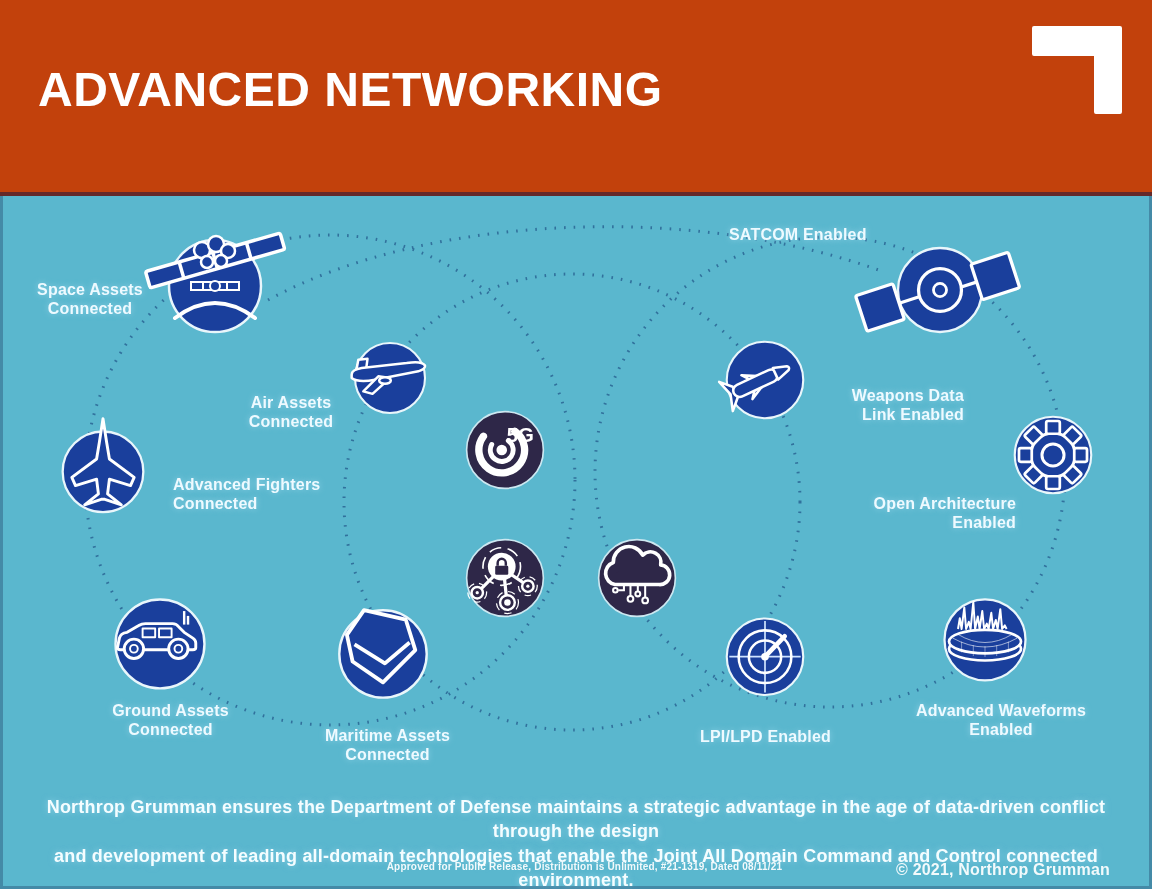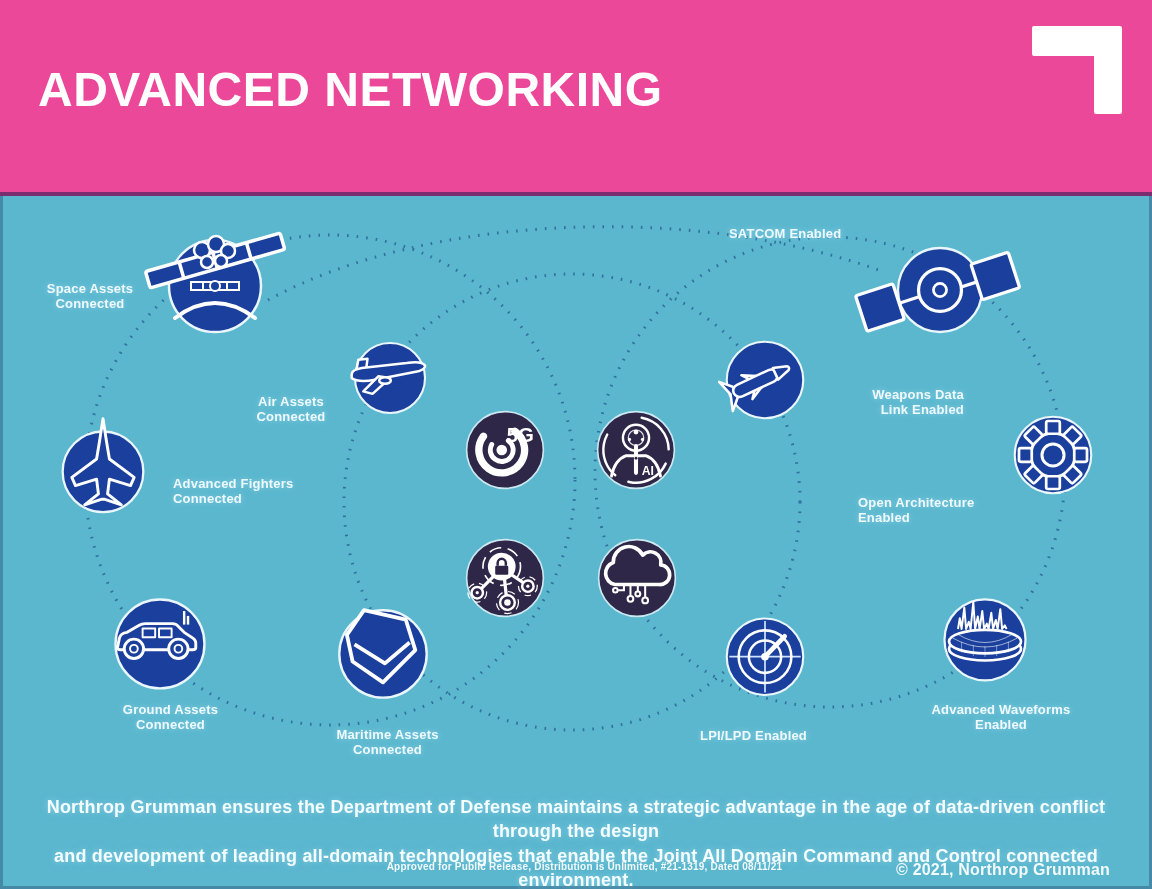--- a/index.html
+++ b/index.html
@@ -4,41 +4,41 @@
 <style>
   html,body{margin:0;padding:0;background:#222;}
   .page{
     position:relative;width:1152px;height:889px;overflow:hidden;
     background:#5ab7ce;font-family:"Liberation Sans",sans-serif;
     box-shadow:inset 0 0 0 3px rgba(10,22,70,.28);
   }
   
   .header{
     position:absolute;left:0;top:0;width:100%;height:196px;
-    background:#ec4899;
+    background:#c2410c;
     border-bottom:4px solid rgba(8,18,70,.5);
     box-sizing:border-box;
   }
   .title{
     position:absolute;left:38px;top:62px;
     color:#ffffff;font-size:48px;font-weight:800;letter-spacing:.5px;
     white-space:nowrap;
   }
   .subtitle{
     position:absolute;left:39px;top:124px;
     color:#eaf4ff;font-size:20px;font-weight:400;letter-spacing:.3px;
     white-space:nowrap;text-shadow:0 0 5px rgba(180,210,255,.35);
   }
   .logo{position:absolute;right:30px;top:26px;width:90px;height:88px;}
   
   .orbits{position:absolute;left:0;top:0;z-index:1;}
   .node{position:absolute;z-index:2;}
   .node svg{position:absolute;inset:0;overflow:visible;}
   .lbl{
-    position:absolute;z-index:3;color:#eefaff;font-size:13px;font-weight:600;
+    position:absolute;z-index:3;color:#eefaff;font-size:16px;font-weight:600;
     line-height:1.18;letter-spacing:.2px;white-space:pre-line;
     text-shadow:0 0 6px rgba(190,235,255,.55);
   }
   #n-space   {left:155px;top:222px;width:120px;height:120px;}
   #n-air     {left:340px;top:328px;width:100px;height:100px;}
   #n-fighter {left:48px; top:415px;width:110px;height:110px;}
   #n-ground  {left:102px;top:584px;width:116px;height:116px;}
   #n-maritime{left:326px;top:595px;width:114px;height:114px;}
   #n-satcom  {left:884px;top:234px;width:112px;height:112px;}
   #n-weapons {left:714px;top:329px;width:102px;height:102px;}
@@ -49,21 +49,21 @@
   #n-ai      {left:587px;top:401px;width:98px;height:98px;}
   #n-secure  {left:456px;top:529px;width:98px;height:98px;}
   #n-cloud   {left:588px;top:529px;width:98px;height:98px;}
   #l-space   {left:25px; top:281px;width:130px;text-align:center;}
   #l-air     {left:226px;top:394px;width:130px;text-align:center;}
   #l-fighter {left:173px;top:476px;width:185px;text-align:left;}
   #l-ground  {left:98px; top:702px;width:145px;text-align:center;}
   #l-maritime{left:310px;top:727px;width:155px;text-align:center;}
   #l-satcom  {left:729px;top:226px;width:170px;text-align:left;}
   #l-weapons {left:829px;top:387px;width:135px;text-align:right;}
-  #l-openarch{left:858px;top:495px;width:158px;text-align:left;}
+  #l-openarch{left:858px;top:495px;width:158px;text-align:right;}
   #l-wave    {left:912px;top:702px;width:178px;text-align:center;}
   #l-lpi     {left:700px;top:728px;width:135px;text-align:left;}
   
   .description{
     position:absolute;left:28px;right:28px;top:795px;z-index:3;
     text-align:center;color:#f4fdff;font-size:18px;font-weight:600;
     line-height:1.35;white-space:pre-line;letter-spacing:.2px;
     text-shadow:0 0 6px rgba(190,235,255,.5);
   }
   .approval{
@@ -245,35 +245,20 @@
   <div class="node" id="n-5g">
     <svg viewBox="0 0 120 120">
       <circle cx="60" cy="60" r="47" fill="#2e2546" stroke="#cfe9f2" stroke-width="2" opacity="0.98"></circle>
       <circle cx="56" cy="60" r="28" fill="none" stroke="#fff" stroke-width="9" stroke-dasharray="132 44" stroke-linecap="round" transform="rotate(-55 56 60)"></circle>
       <circle cx="56" cy="60" r="14" fill="none" stroke="#fff" stroke-width="6" stroke-dasharray="64 24" stroke-linecap="round" transform="rotate(-55 56 60)"></circle>
       <circle cx="56" cy="60" r="6.5" fill="#fff"></circle>
       <text x="62" y="50" font-size="25" font-weight="bold" fill="#fff" font-family="inherit">5G</text>
     </svg>
   </div>
 
-  <div class="node" id="n-ai">
-    <svg viewBox="0 0 120 120">
-      <circle cx="60" cy="60" r="47" fill="#2e2546" stroke="#cfe9f2" stroke-width="2" opacity="0.98"></circle>
-      <circle cx="60" cy="60" r="40" fill="none" stroke="#fff" stroke-width="3" stroke-dasharray="55 18 55 18 55 55" stroke-linecap="round" transform="rotate(-80 60 60)"></circle>
-      <path d="M30,92 Q34,72 48,67 L72,67 Q86,72 90,92" fill="none" stroke="#fff" stroke-width="3.5" stroke-linecap="round"></path>
-      <circle cx="60" cy="45" r="16" fill="none" stroke="#fff" stroke-width="3"></circle>
-      <circle cx="60" cy="45" r="9.5" fill="none" stroke="#fff" stroke-width="1.5" opacity="0.85"></circle>
-      <line x1="60" y1="55" x2="60" y2="88" stroke="#fff" stroke-width="5" stroke-linecap="round"></line>
-      <circle cx="60" cy="38" r="3" fill="#fff"></circle>
-      <circle cx="52" cy="47" r="2" fill="#fff"></circle>
-        <circle cx="68" cy="47" r="2" fill="#fff"></circle>
-      <circle cx="60" cy="70" r="1.8" fill="#2e2546"></circle>
-      <text x="67" y="91" font-size="15" font-weight="bold" fill="#fff" font-family="inherit">AI</text>
-    </svg>
-  </div>
 
   <div class="node" id="n-secure">
     <svg viewBox="0 0 120 120">
       <circle cx="60" cy="60" r="47" fill="#2e2546" stroke="#cfe9f2" stroke-width="2" opacity="0.98"></circle>
       <g stroke="#fff" stroke-width="4" stroke-linecap="round">
         <line x1="56" y1="48" x2="28" y2="76"></line>
         <line x1="56" y1="48" x2="86" y2="68"></line>
         <line x1="58" y1="48" x2="62" y2="86"></line>
       </g>
       <circle cx="56" cy="46" r="23" fill="none" stroke="#fff" stroke-width="2" stroke-dasharray="15 8"></circle>

